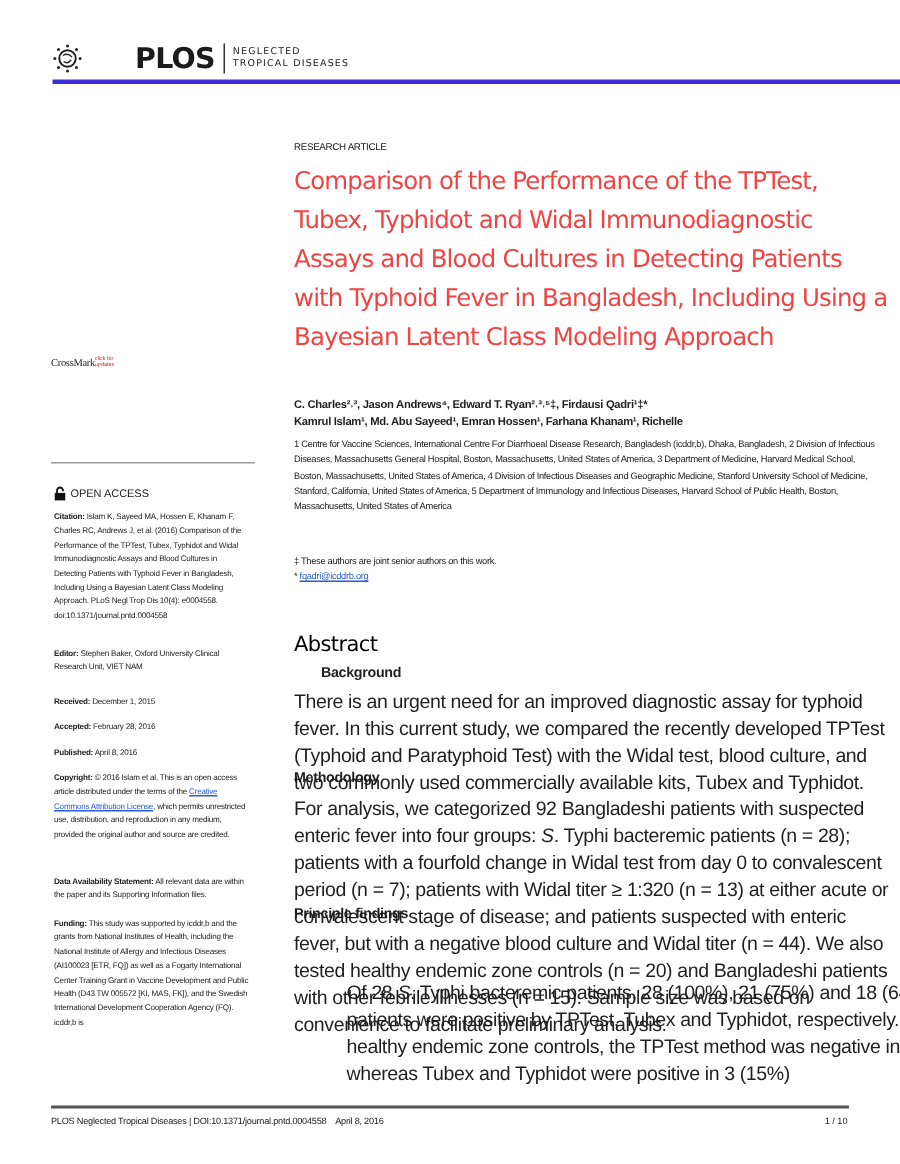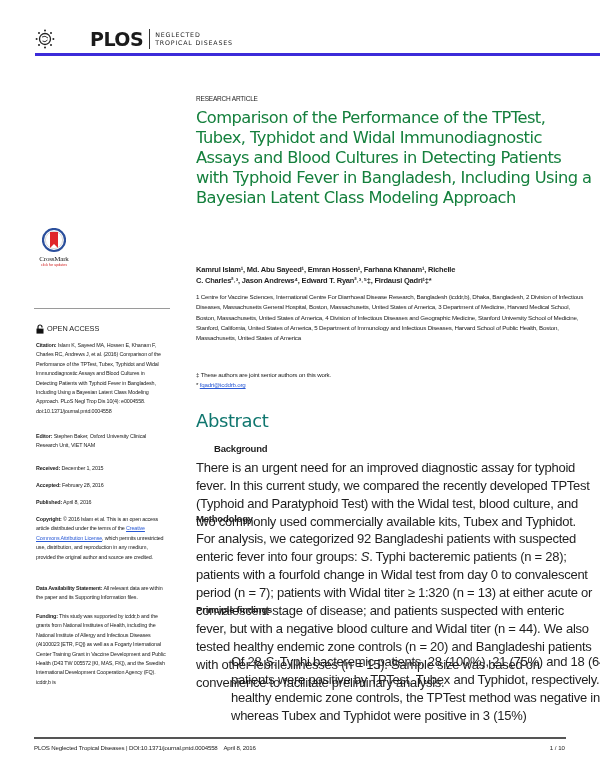--- a/index.html
+++ b/index.html
@@ -8,39 +8,39 @@
 
     
     .header { position: absolute; left: 35px; top: 26px; height: 26px; display: flex; align-items: center; }
     .plos-globe { width: 20px; height: 20px; margin-right: 3px; }
     .plos-word { font-family: "DejaVu Sans", sans-serif; font-weight: bold; font-size: 19px; letter-spacing: -0.5px; color: #1b1b1b; line-height: 1; margin-left: 32px; }
     .plos-divider { width: 1px; height: 20px; background: #333; margin: 0 5px 0 6px; }
     .journal-name { font-family: "DejaVu Sans", sans-serif; font-size: 6.3px; letter-spacing: 0.8px; line-height: 8px; color: #1b1b1b; }
     .header-rule { position: absolute; left: 35px; top: 53px; width: 565px; height: 3px; background: #3c2bd9; }
 
     
-    .crossmark { position: absolute; left: 34px; top: 228px; width: 40px; display: flex; flex-direction: column; align-items: center; }
+    .crossmark { position: absolute; left: 34px; top: 228px; width: 40px; display: flex; flex-direction: row; align-items: center; }
     .crossmark-label { font-family: "Liberation Serif", serif; font-size: 7px; color: #222; margin-top: 1px; letter-spacing: -0.2px; }
     .crossmark-sub { font-size: 3.6px; color: #d12020; line-height: 4px; }
     .left-rule { position: absolute; left: 34px; top: 308px; width: 136px; height: 1px; background: #9a9a9a; }
     .open-access { position: absolute; left: 36px; top: 324px; display: flex; font-size: 7.3px; color: #222; }
     .lock-icon { width: 8px; height: 10px; margin-right: 3px; }
     .side { position: absolute; left: 36px; width: 130px; font-size: 5.4px; line-height: 9.4px; color: #222; letter-spacing: -0.15px; }
     .side b { font-weight: bold; }
     .side .link { color: #2a5ad5; text-decoration: underline; }
 
     
     .main { position: absolute; left: 196px; width: 400px; }
     .article-type { top: 95px; font-size: 6.5px; letter-spacing: -0.2px; color: #222; }
-    .title { top: 108px; font-family: "DejaVu Sans", sans-serif; font-size: 16.3px; line-height: 20px; color: #15803d; letter-spacing: -0.55px; width: 400px; }
+    .title { top: 108px; font-family: "DejaVu Sans", sans-serif; font-size: 16.3px; line-height: 26px; color: #ef4444; letter-spacing: -0.55px; width: 400px; }
     .authors { top: 264px; font-size: 7.5px; line-height: 11px; font-weight: bold; color: #1f1f1f; letter-spacing: -0.2px; }
     .affiliations { top: 292px; font-size: 6.2px; line-height: 10.3px; color: #222; letter-spacing: -0.2px; width: 395px; }
     .notes { top: 370px; font-size: 6.2px; line-height: 10px; color: #222; letter-spacing: -0.2px; }
     .notes .link { color: #2a5ad5; text-decoration: underline; }
-    .abstract-h { top: 410px; font-family: "DejaVu Sans", sans-serif; font-size: 18px; color: #0f766e; letter-spacing: -0.4px; }
+    .abstract-h { top: 422px; font-family: "DejaVu Sans", sans-serif; font-size: 14px; color: #000000; letter-spacing: -0.4px; }
     .sec-h { font-size: 9.5px; font-weight: bold; color: #1f1f1f; letter-spacing: -0.2px; }
     .sec-p { font-size: 13px; line-height: 18px; color: #1f1f1f; letter-spacing: -0.25px; width: 400px; }
     .sec-p i { font-style: italic; }
 
     
     .footer-rule { position: absolute; left: 34px; top: 737px; width: 532px; height: 2px; background: #555; }
     .footer-left { position: absolute; left: 34px; top: 744px; font-size: 6.1px; color: #222; letter-spacing: -0.15px; }
     .footer-right { position: absolute; right: 35px; top: 744px; font-size: 6.1px; color: #222; }
   </style>
 </head>
@@ -109,22 +109,22 @@
   <b>Data Availability Statement:</b><span> All relevant data are within the paper and its Supporting Information files.</span>
 </div>
 <div class="side" style="top:612px;">
   <b>Funding:</b><span> This study was supported by icddr,b and the grants from National Institutes of Health, including the National Institute of Allergy and Infectious Diseases (AI100023 [ETR, FQ]) as well as a Fogarty International Center Training Grant in Vaccine Development and Public Health (D43 TW 005572 [KI, MAS, FK]), and the Swedish International Development Cooperation Agency (FQ). icddr,b is</span>
 </div>
 
 <div class="main article-type">RESEARCH ARTICLE</div>
 <h1 class="main title" style="font-weight:normal;">Comparison of the Performance of the TPTest, Tubex, Typhidot and Widal Immunodiagnostic Assays and Blood Cultures in Detecting Patients with Typhoid Fever in Bangladesh, Including Using a Bayesian Latent Class Modeling Approach</h1>
 
 <div class="main authors">
+  <div>C. Charles²˒³, Jason Andrews⁴, Edward T. Ryan²˒³˒⁵‡, Firdausi Qadri¹‡*</div>
   <div>Kamrul Islam¹, Md. Abu Sayeed¹, Emran Hossen¹, Farhana Khanam¹, Richelle</div>
-  <div>C. Charles²˒³, Jason Andrews⁴, Edward T. Ryan²˒³˒⁵‡, Firdausi Qadri¹‡*</div>
 </div>
 
 <div class="main affiliations">1 Centre for Vaccine Sciences, International Centre For Diarrhoeal Disease Research, Bangladesh (icddr,b), Dhaka, Bangladesh, 2 Division of Infectious Diseases, Massachusetts General Hospital, Boston, Massachusetts, United States of America, 3 Department of Medicine, Harvard Medical School, Boston, Massachusetts, United States of America, 4 Division of Infectious Diseases and Geographic Medicine, Stanford University School of Medicine, Stanford, California, United States of America, 5 Department of Immunology and Infectious Diseases, Harvard School of Public Health, Boston, Massachusetts, United States of America</div>
 
 <div class="main notes">
   <div>‡ These authors are joint senior authors on this work.</div>
   <div><span>* </span><span class="link">fqadri@icddrb.org</span></div>
 </div>
 
 <div class="main abstract-h">Abstract</div>

